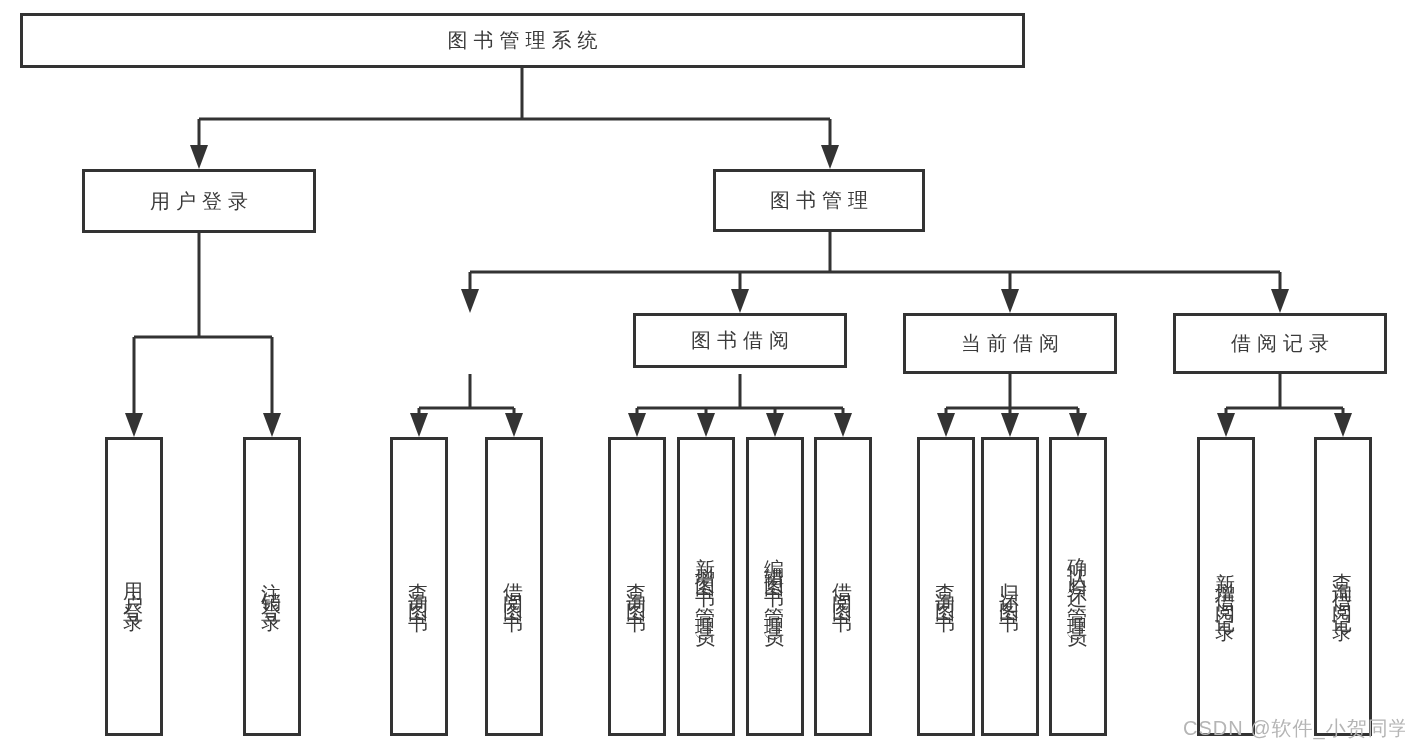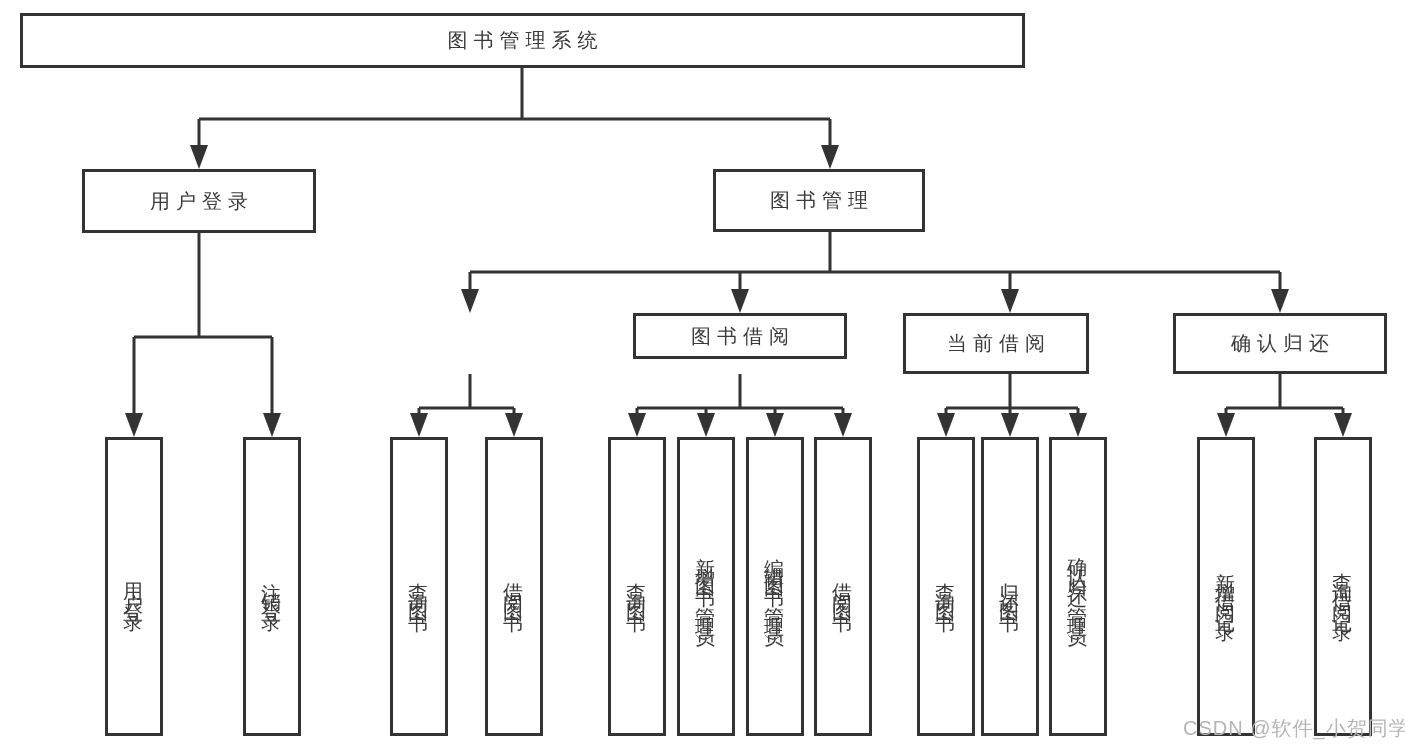--- a/index.html
+++ b/index.html
@@ -103,28 +103,28 @@
     <span class="lbl">图书管理系统</span>
   </div>
 
   <div class="node" style="left:82px; top:169px; width:234px; height:64px;">
     <span class="lbl">用户登录</span>
   </div>
   <div class="node" style="left:713px; top:169px; width:212px; height:63px;">
     <span class="lbl">图书管理</span>
   </div>
 
-  <div class="node" style="left:633px; top:313px; width:214px; height:46px;">
+  <div class="node" style="left:633px; top:313px; width:214px; height:55px;">
     <span class="lbl">图书借阅</span>
   </div>
-  <div class="node" style="left:903px; top:313px; width:186px; height:61px;">
+  <div class="node" style="left:903px; top:313px; width:214px; height:61px;">
     <span class="lbl">当前借阅</span>
   </div>
   <div class="node" style="left:1173px; top:313px; width:214px; height:61px;">
-    <span class="lbl">确认归还</span>
+    <span class="lbl">借阅记录</span>
   </div>
 
   <div class="node v" style="left:105px; top:437px; width:58px; height:299px;">
     <span class="lbl">用户登录</span>
   </div>
   <div class="node v" style="left:243px; top:437px; width:58px; height:299px;">
     <span class="lbl">注销登录</span>
   </div>
 
   <div class="node v" style="left:390px; top:437px; width:58px; height:299px;">

